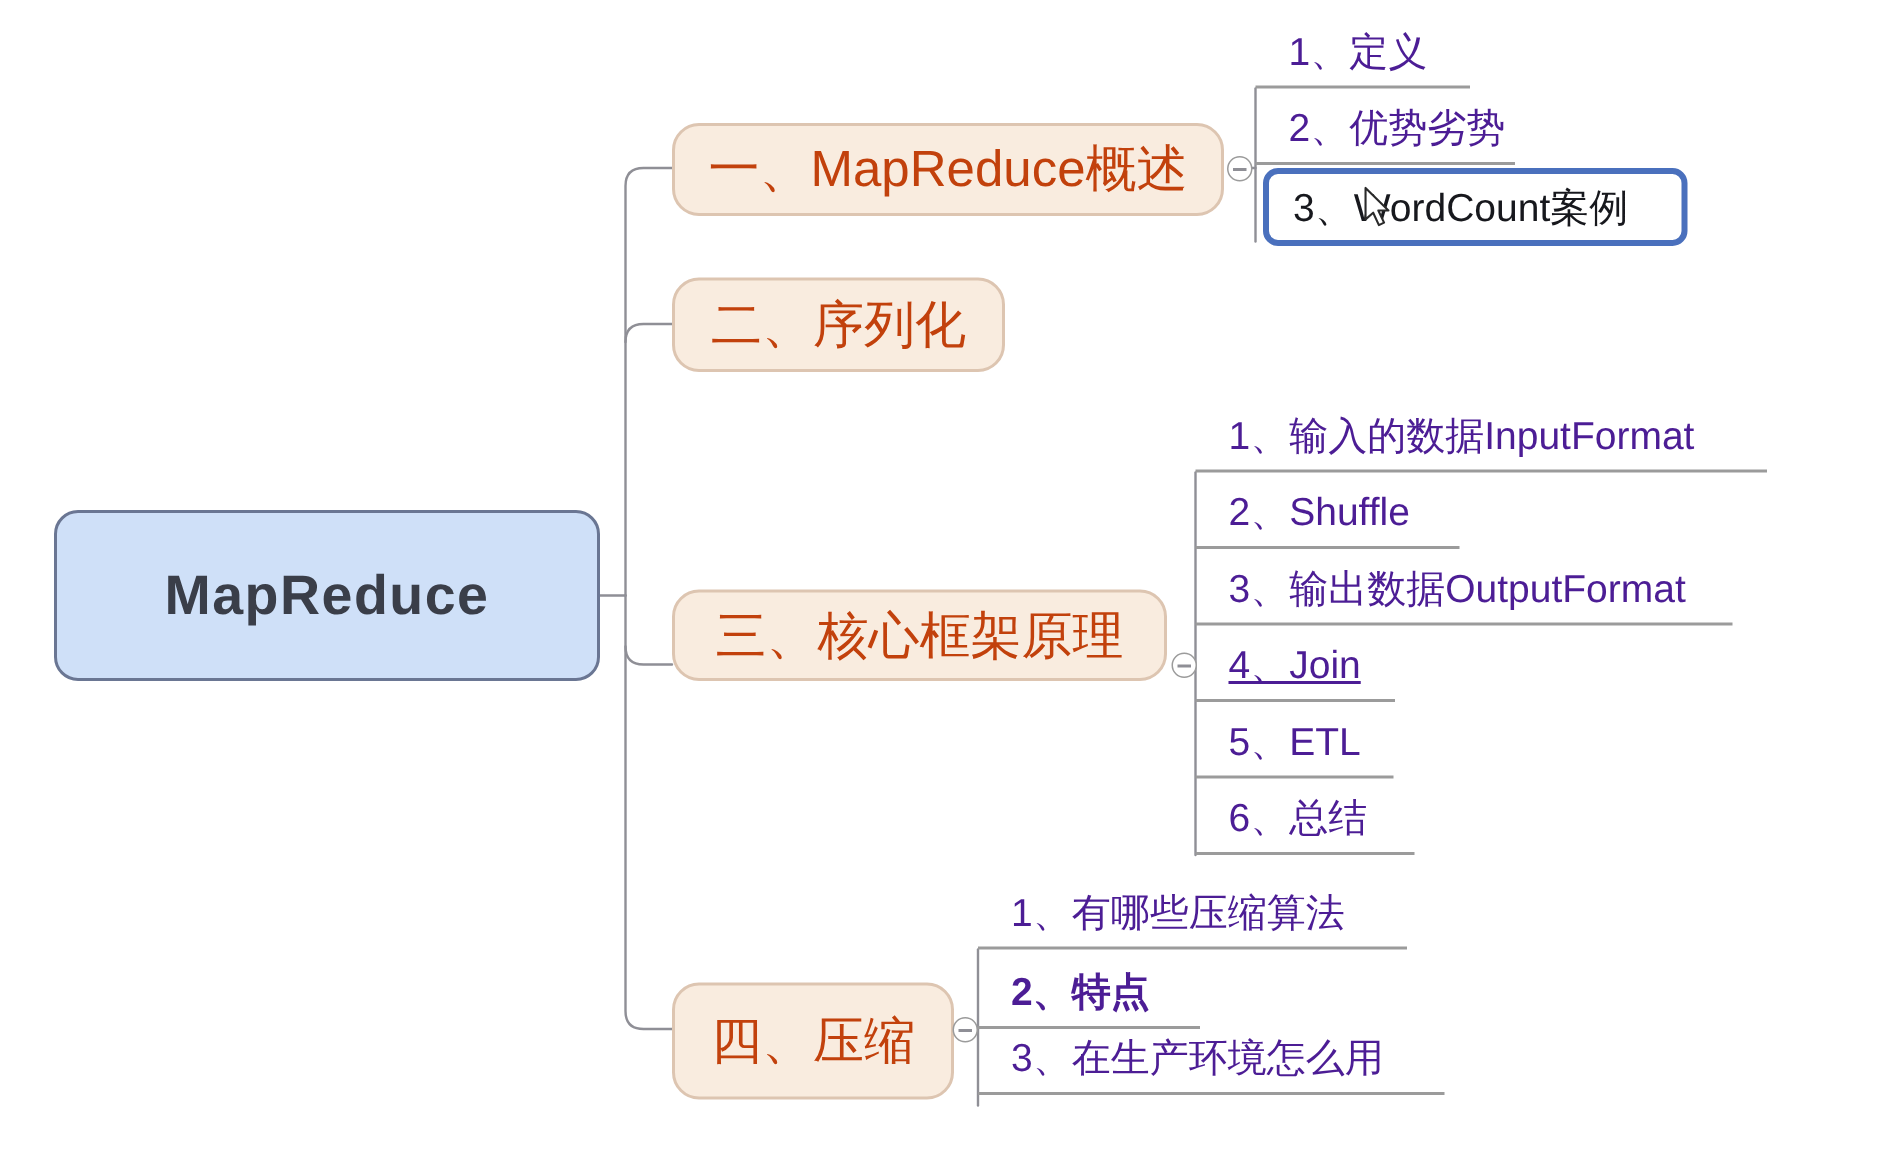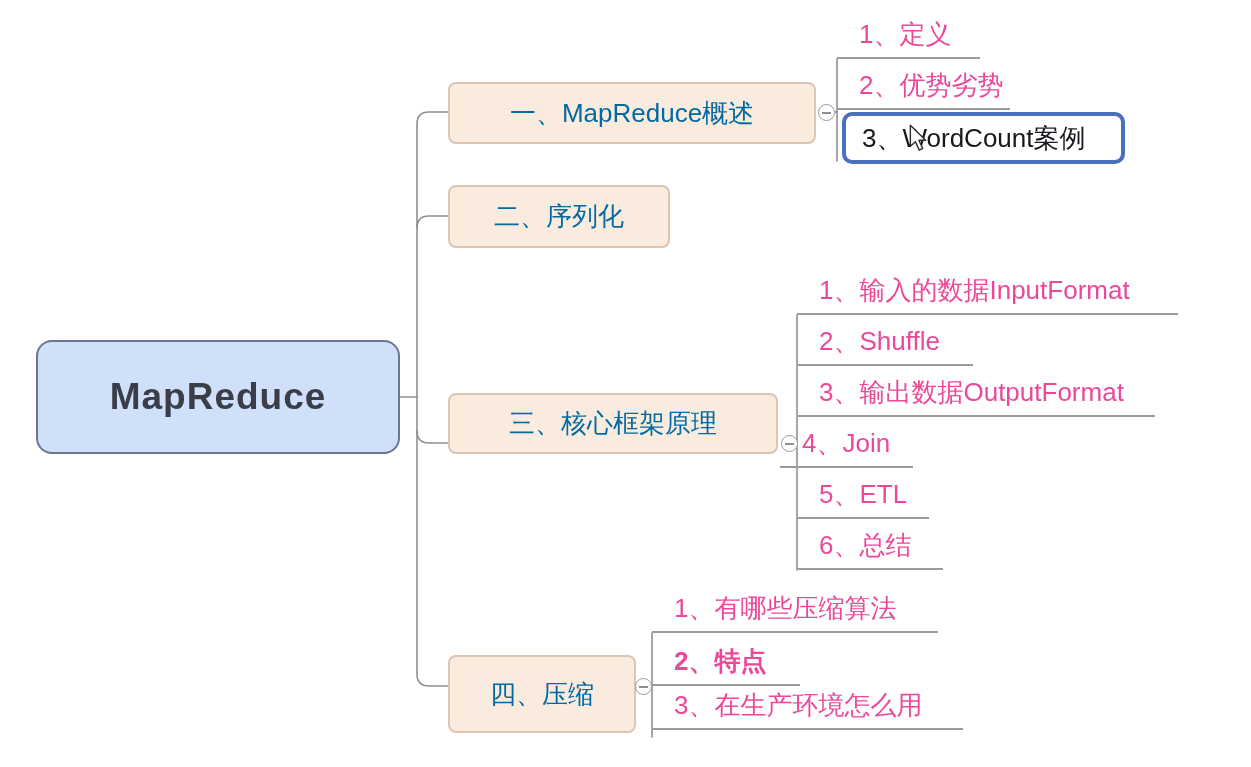--- a/index.html
+++ b/index.html
@@ -19,56 +19,56 @@
     border:2px solid #6a7693;
     border-radius:16px;
     display:flex;align-items:center;justify-content:center;
     font-size:37px;font-weight:bold;color:#3a3e49;
     letter-spacing:1px;
   }
   .branch-topic{
     position:absolute;box-sizing:border-box;
     background:#f9ecdf;
     border:2px solid #ddc5b1;
-    border-radius:8px;
+    border-radius:18px;
     display:flex;align-items:center;justify-content:center;
-    font-size:26px;color:#0369a1;
+    font-size:34px;color:#c2410c;
     white-space:nowrap;
   }
   .b1{left:448px;top:82px;width:368px;height:62px;}
   .b2{left:448px;top:185px;width:222px;height:63px;}
   .b3{left:448px;top:393px;width:330px;height:61px;}
   .b4{left:448px;top:655px;width:188px;height:78px;}
 
   .leaf-topic{
     position:absolute;box-sizing:border-box;
     border-bottom:2px solid #9b9b9b;
     display:flex;align-items:flex-end;
     padding:0 6px 5px 22px;
-    font-size:26px;color:#ec4899;
+    font-size:26px;color:#4c1d95;
     white-space:nowrap;
     height:44px;
   }
   .leaf-selected{
     position:absolute;box-sizing:border-box;
     background:#ffffff;
     border:4px solid #4a70bd;
     border-radius:10px;
     display:flex;align-items:center;
     padding-left:16px;
     font-size:26px;color:#17181d;
     white-space:nowrap;
   }
   .c11{left:837px;top:15px; width:143px;}
   .c12{left:837px;top:66px; width:173px;}
   .c13{left:842px;top:112px;width:283px;height:52px;}
   .c31{left:797px;top:271px;width:381px;}
   .c32{left:797px;top:322px;width:176px;}
   .c33{left:797px;top:373px;width:358px;}
-  .c34{left:780px;top:424px;width:133px;}
+  .c34{left:797px;top:424px;width:133px;text-decoration:underline;}
   .c35{left:797px;top:475px;width:132px;}
   .c36{left:797px;top:526px;width:146px;}
   .c41{left:652px;top:589px;width:286px;}
   .c42{left:652px;top:642px;width:148px;font-weight:bold;}
   .c43{left:652px;top:686px;width:311px;}
 
   .collapse-btn{
     position:absolute;box-sizing:border-box;
     width:17px;height:17px;border-radius:50%;
     background:#ffffff;border:1.5px solid #9b9b9b;

